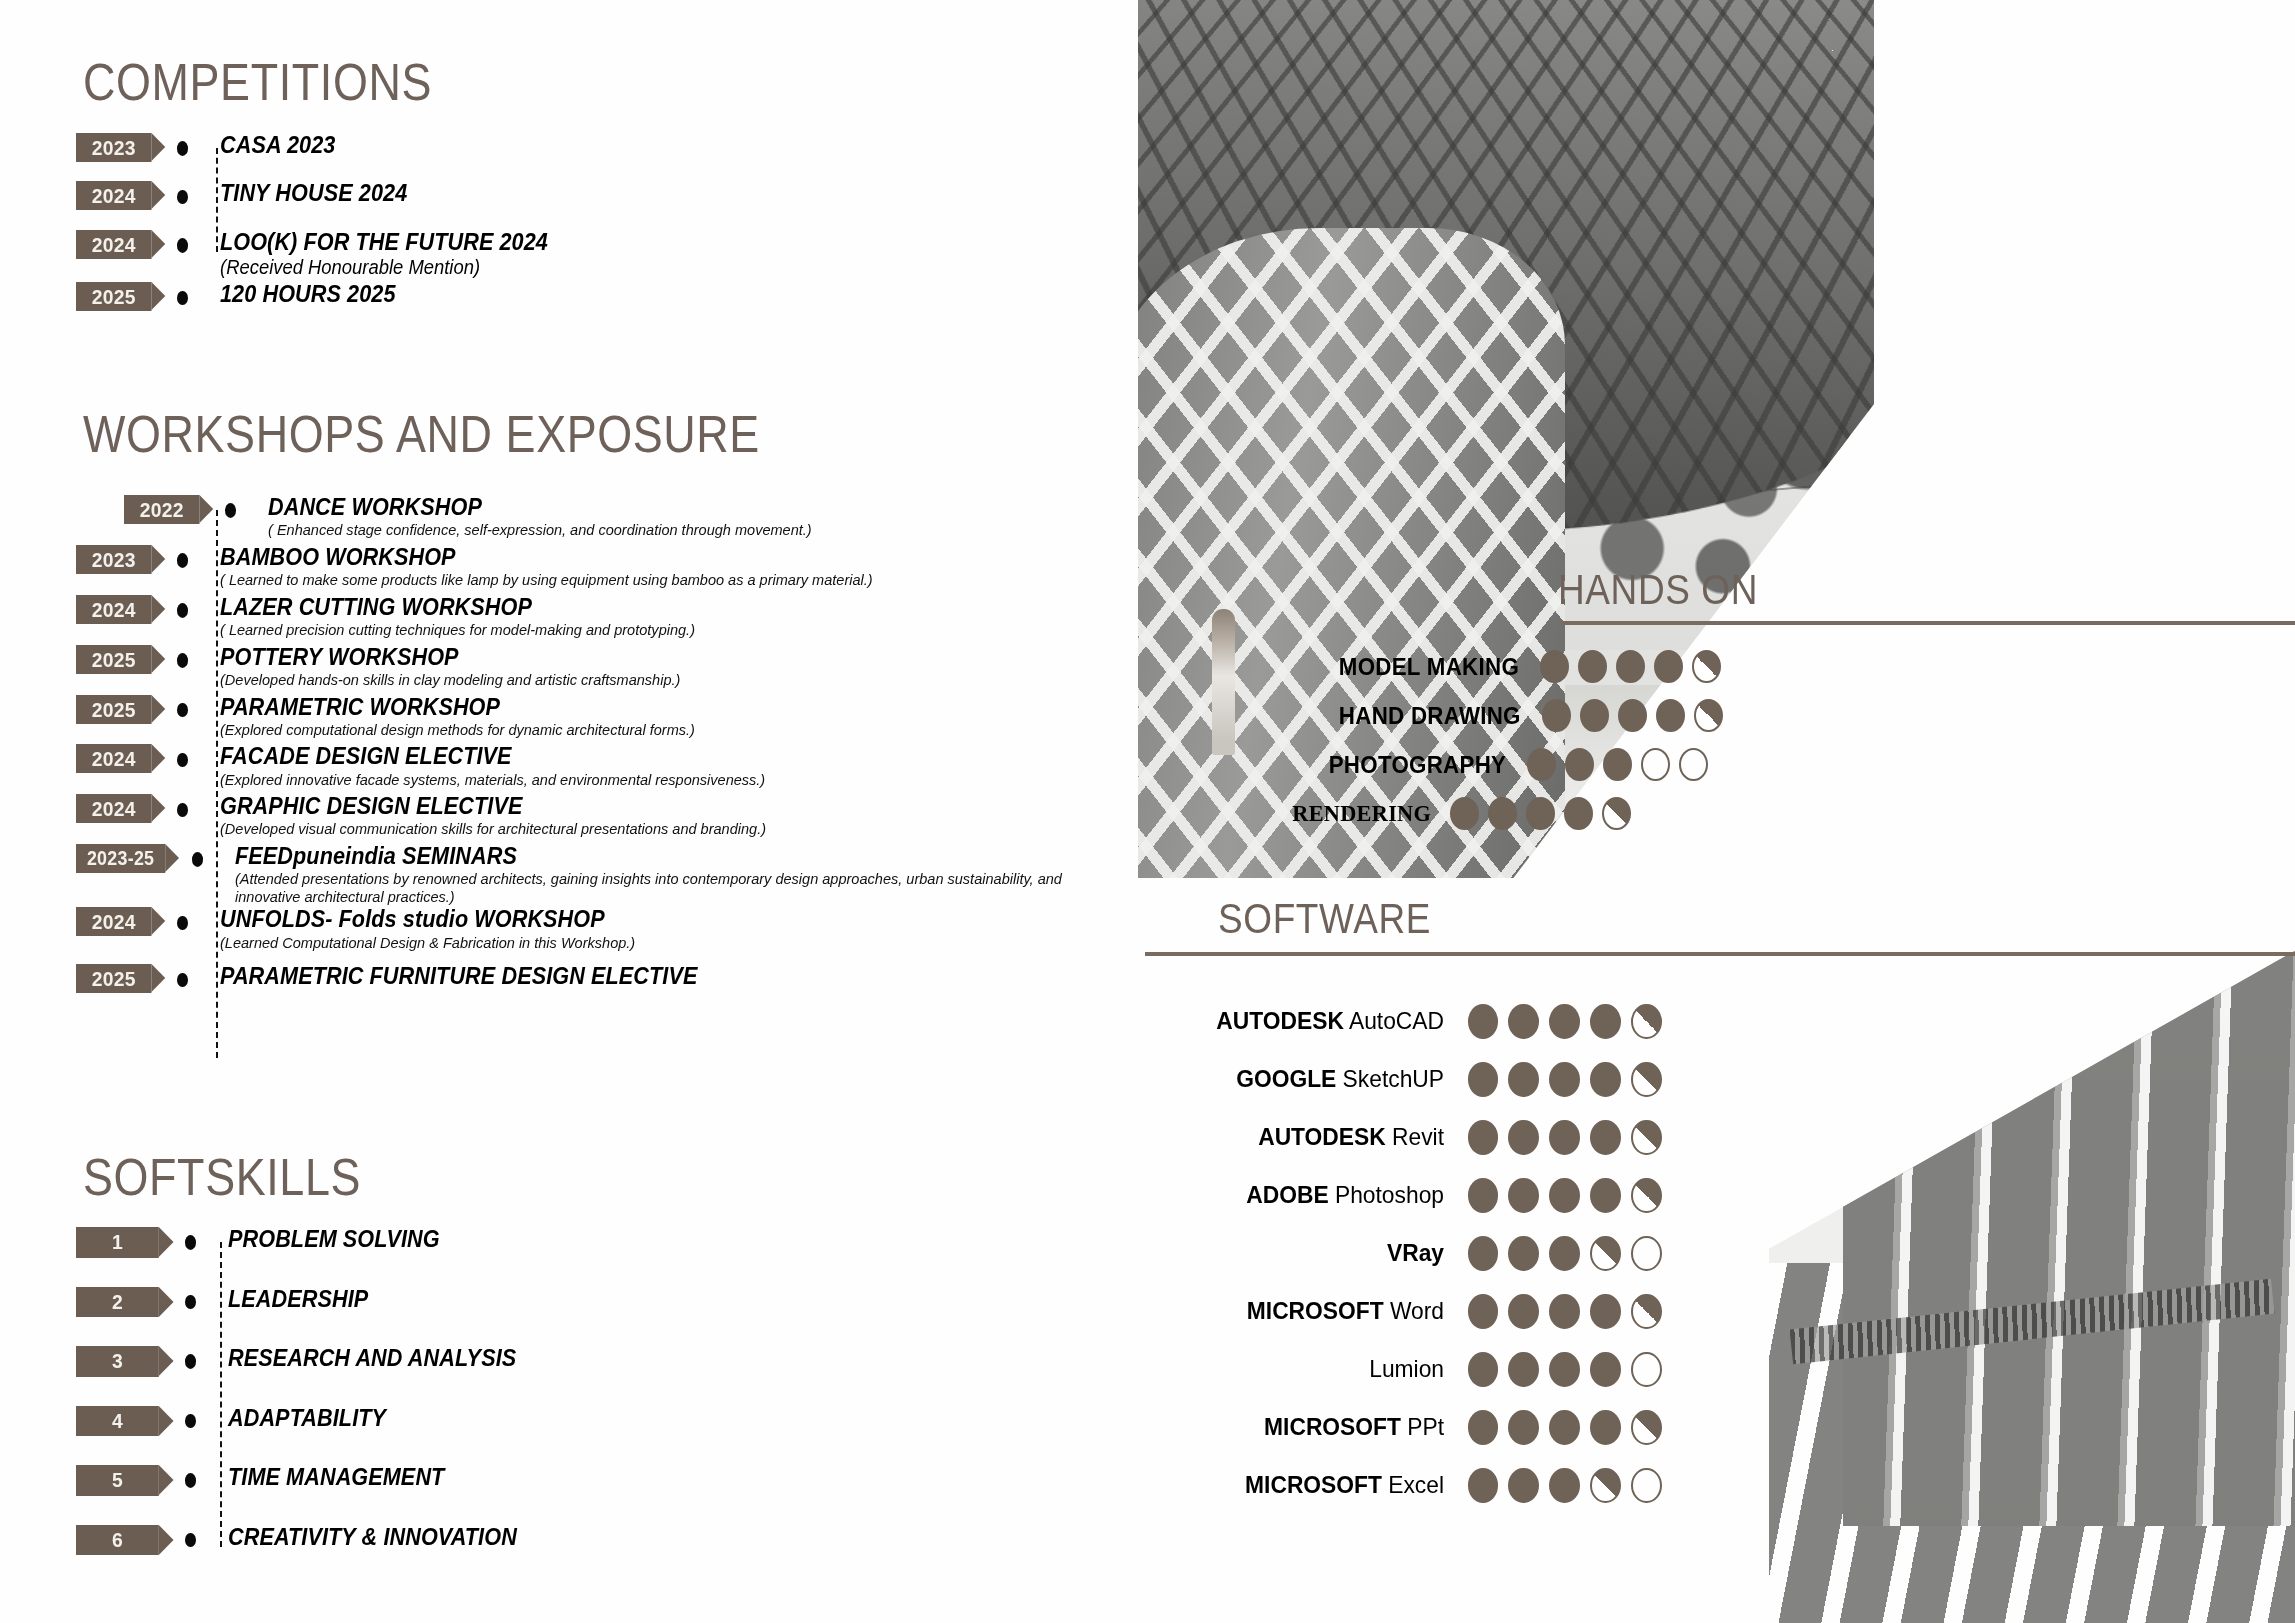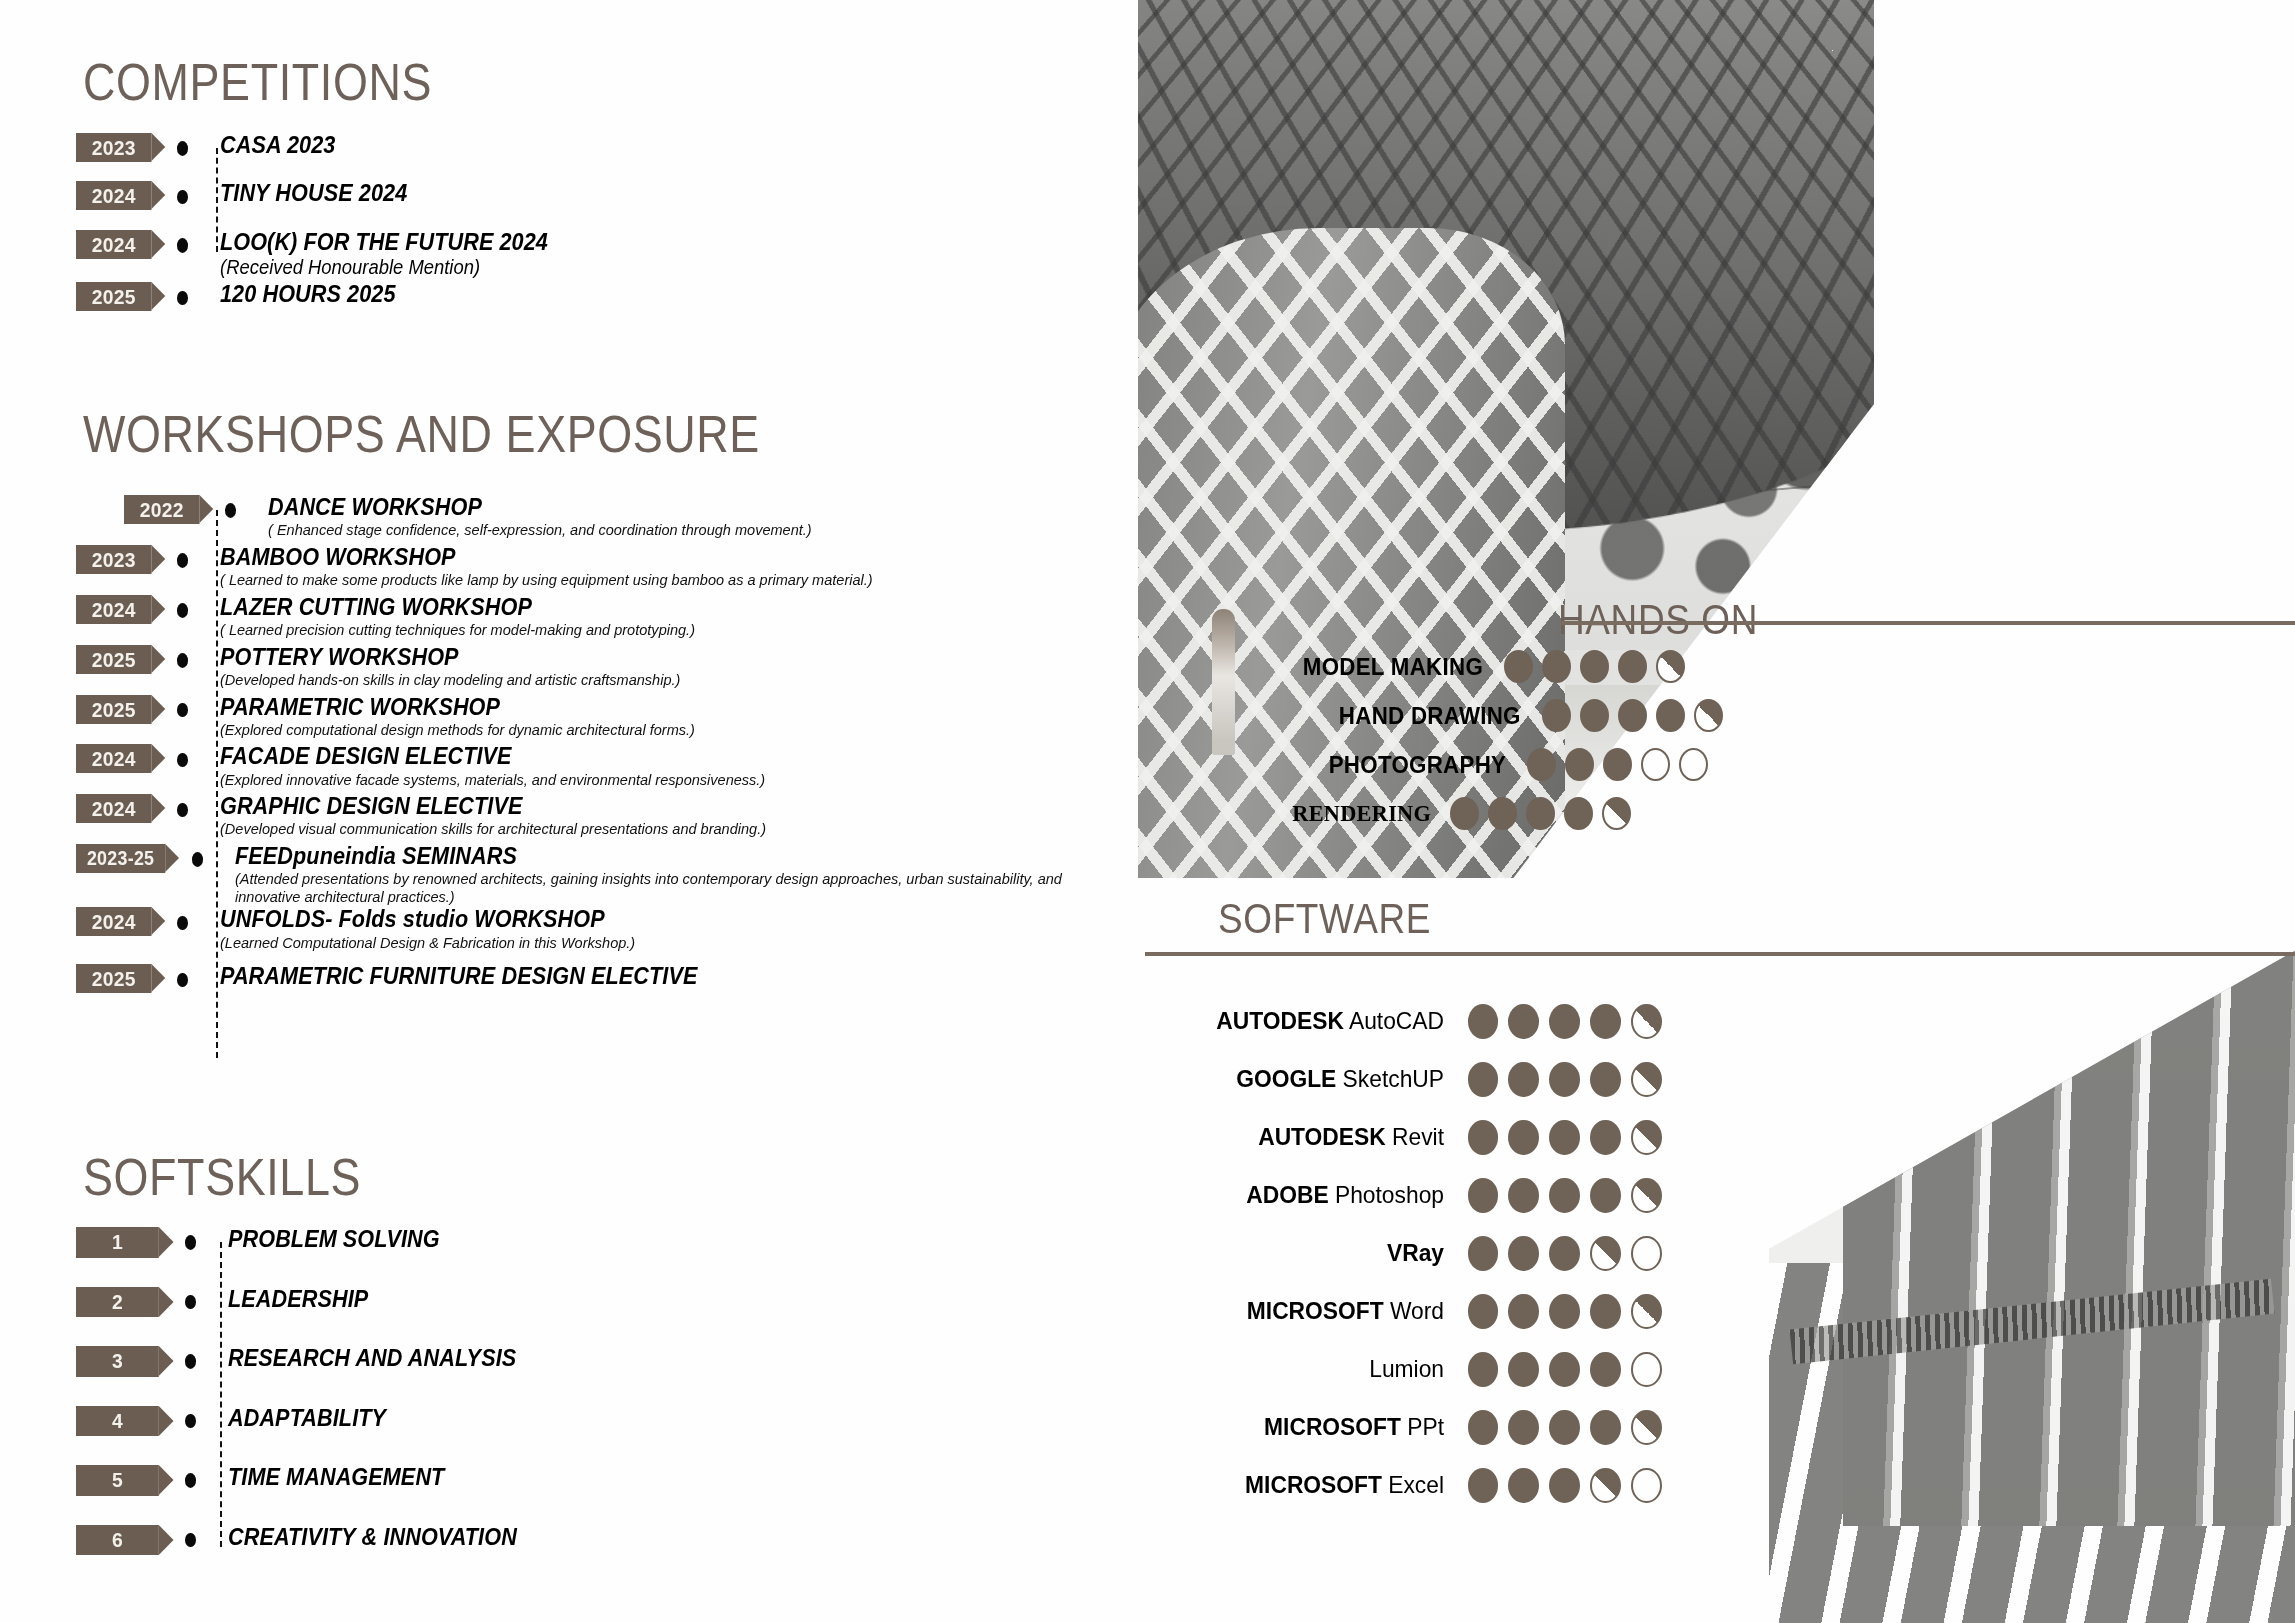--- a/index.html
+++ b/index.html
@@ -263,21 +263,21 @@
     position: absolute; left: 4%; top: 54%;
     width: 92%; height: 5%;
     background: repeating-linear-gradient(94deg,
         rgba(60,60,58,.75) 0 4.9px, rgba(160,160,158,.7) 4.9px 9.7px);
     transform: rotate(-6deg);
   }
 
   
   #hands-on {
     position: absolute;
-    left: 1558px; top: 596px;
+    left: 1558px; top: 566px;
     width: 694px;
     z-index: 6;
   }
   #hands-on .panel-title {
     font-size: 42px;
     color: #6d6159;
     font-weight: 400;
     letter-spacing: 0.7px;
     transform: scaleX(0.88);
     transform-origin: left center;
@@ -607,21 +607,21 @@
           <div class="item-title">CREATIVITY &amp; INNOVATION</div>
         </div>
       </div>
     </div>
 
   <div id="hands-on">
     <div class="panel-title">HANDS ON</div>
   </div>
   <div id="hands-on-rule"></div>
   <div class="hands-rows" id="hands-rows">
-      <div class="hands-row" style="margin-left: 82px;">
+      <div class="hands-row" style="margin-left: 118px;">
         <span class="hands-label">MODEL MAKING</span>
         <span class="hands-dots">
           <span class="dot full dot-sm"></span>
           <span class="dot full dot-sm"></span>
           <span class="dot full dot-sm"></span>
           <span class="dot full dot-sm"></span>
           <span class="dot half dot-sm"></span>
         </span>
       </div>
       <div class="hands-row" style="margin-left: 118px;">

